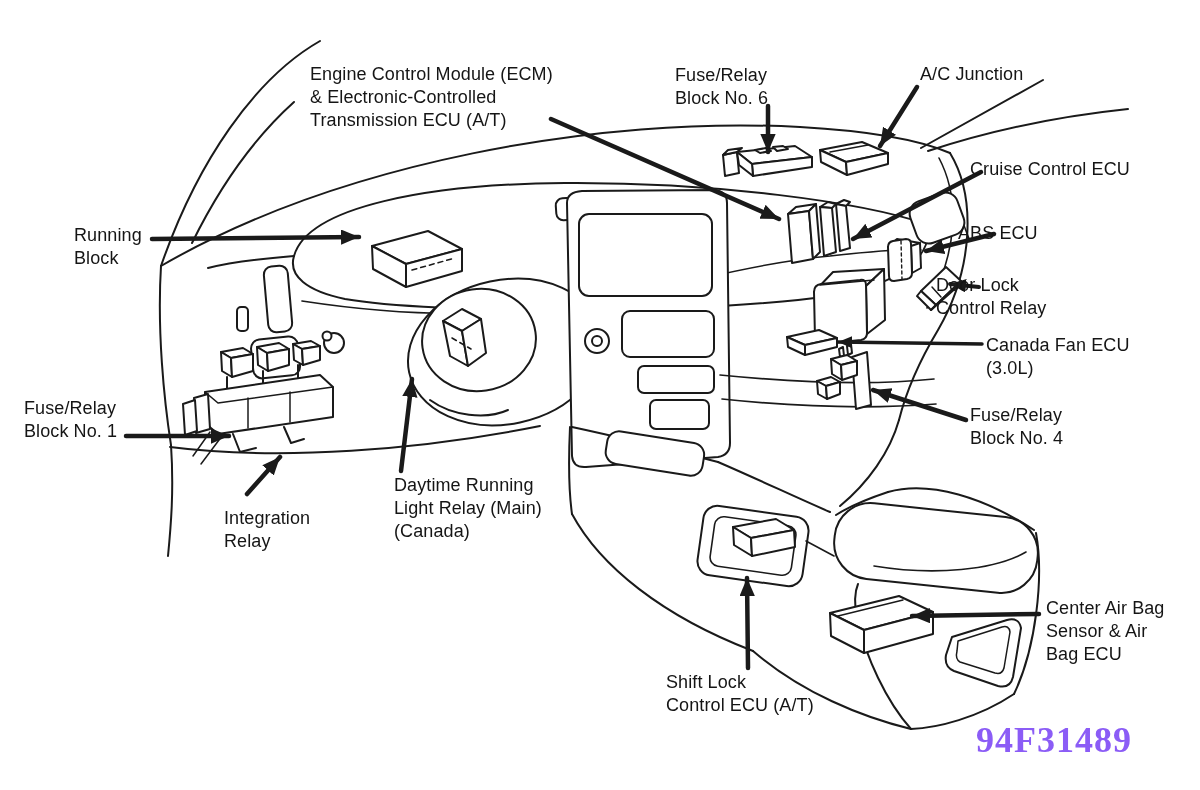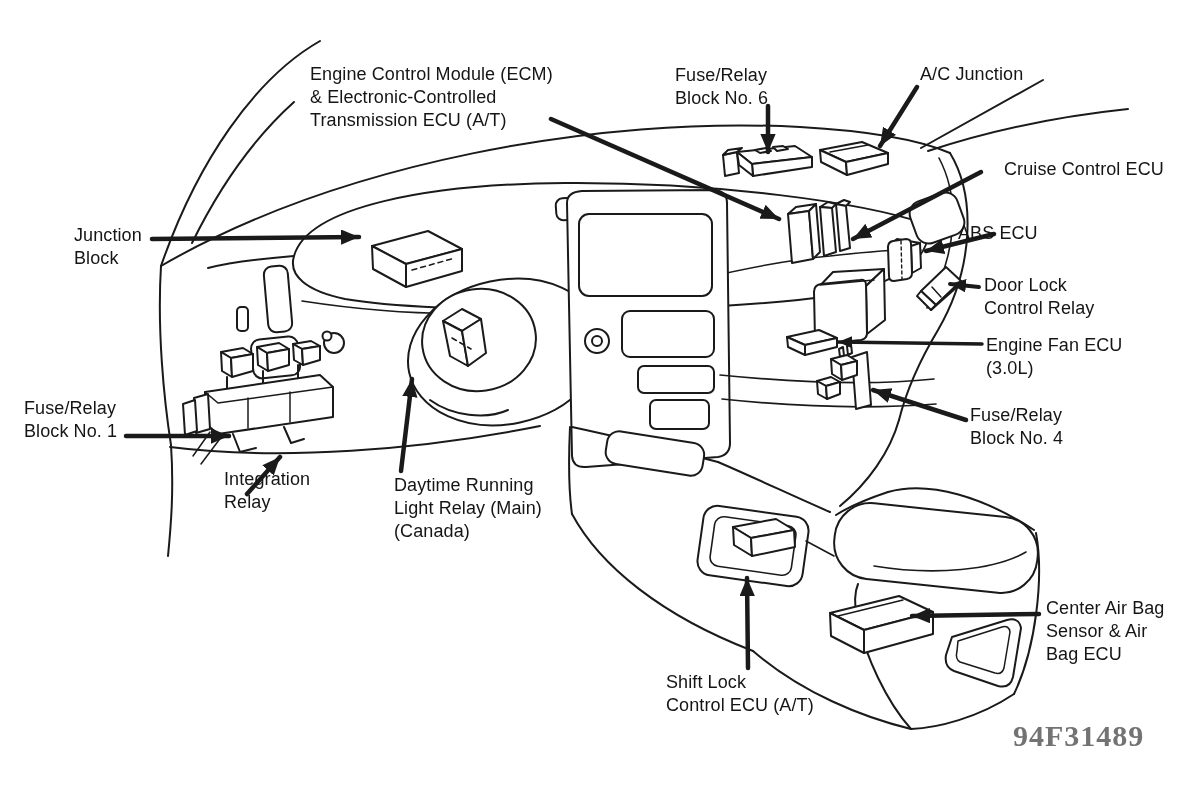--- a/index.html
+++ b/index.html
@@ -7,21 +7,21 @@
     position:relative;width:1200px;height:790px;background:#ffffff;
     font-family:"Liberation Sans",sans-serif;overflow:hidden;
   }
   .stage svg{position:absolute;left:0;top:0;}
   .lbl{
     position:absolute;font-size:18px;line-height:23px;color:#151515;
     white-space:pre-line;letter-spacing:0.1px;
   }
   .part-code{
     position:absolute;font-family:"Liberation Serif",serif;font-weight:bold;
-    font-size:30px;color:#737373;letter-spacing:1px;white-space:pre;margin-left:37px;
+    font-size:36px;color:#8b5cf6;letter-spacing:1px;white-space:pre;
   }
 </style>
 </head>
 <body>
 
 <div class="stage">
 
 <svg viewBox="0 0 1200 790" width="1200" height="790">
   <defs>
     <marker id="ah" orient="auto" markerUnits="strokeWidth" markerWidth="4.5" markerHeight="3.6" refX="4" refY="1.7">
@@ -243,33 +243,33 @@
     </g>
   </g>
 </svg>
 
   <div class="lbl" style="left:310px;top:63px">Engine Control Module (ECM)
 &amp; Electronic-Controlled
 Transmission ECU (A/T)</div>
   <div class="lbl" style="left:675px;top:64px">Fuse/Relay
 Block No. 6</div>
   <div class="lbl" style="left:920px;top:63px">A/C Junction</div>
-  <div class="lbl" style="left:1004px;top:158px">Cruise Control ECU</div>
+  <div class="lbl" style="left:970px;top:158px">Cruise Control ECU</div>
   <div class="lbl" style="left:958px;top:222px">ABS ECU</div>
-  <div class="lbl" style="left:984px;top:274px">Door Lock
+  <div class="lbl" style="left:936px;top:274px">Door Lock
 Control Relay</div>
-  <div class="lbl" style="left:986px;top:334px">Engine Fan ECU
+  <div class="lbl" style="left:986px;top:334px">Canada Fan ECU
 (3.0L)</div>
   <div class="lbl" style="left:970px;top:404px">Fuse/Relay
 Block No. 4</div>
-  <div class="lbl" style="left:74px;top:224px">Junction
+  <div class="lbl" style="left:74px;top:224px">Running
 Block</div>
   <div class="lbl" style="left:24px;top:397px">Fuse/Relay
 Block No. 1</div>
-  <div class="lbl" style="left:224px;top:468px">Integration
+  <div class="lbl" style="left:224px;top:507px">Integration
 Relay</div>
   <div class="lbl" style="left:394px;top:474px">Daytime Running
 Light Relay (Main)
 (Canada)</div>
   <div class="lbl" style="left:1046px;top:597px">Center Air Bag
 Sensor &amp; Air
 Bag ECU</div>
   <div class="lbl" style="left:666px;top:671px">Shift Lock
 Control ECU (A/T)</div>
   <div class="part-code" style="left:976px;top:719px">94F31489</div>

